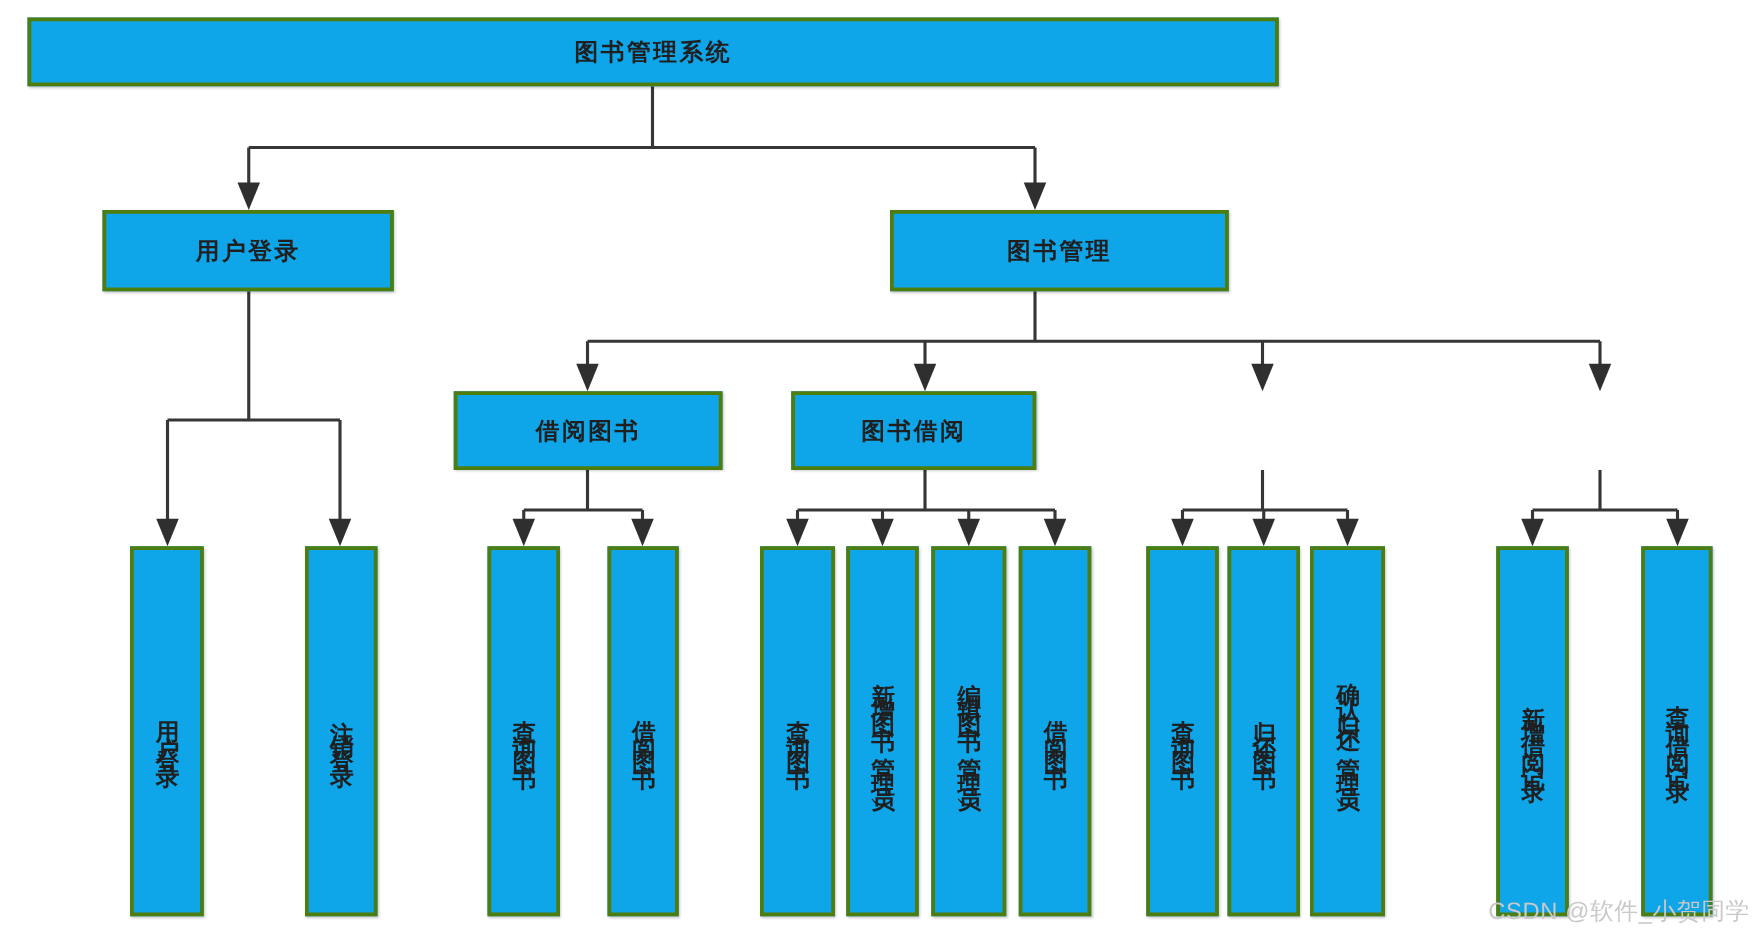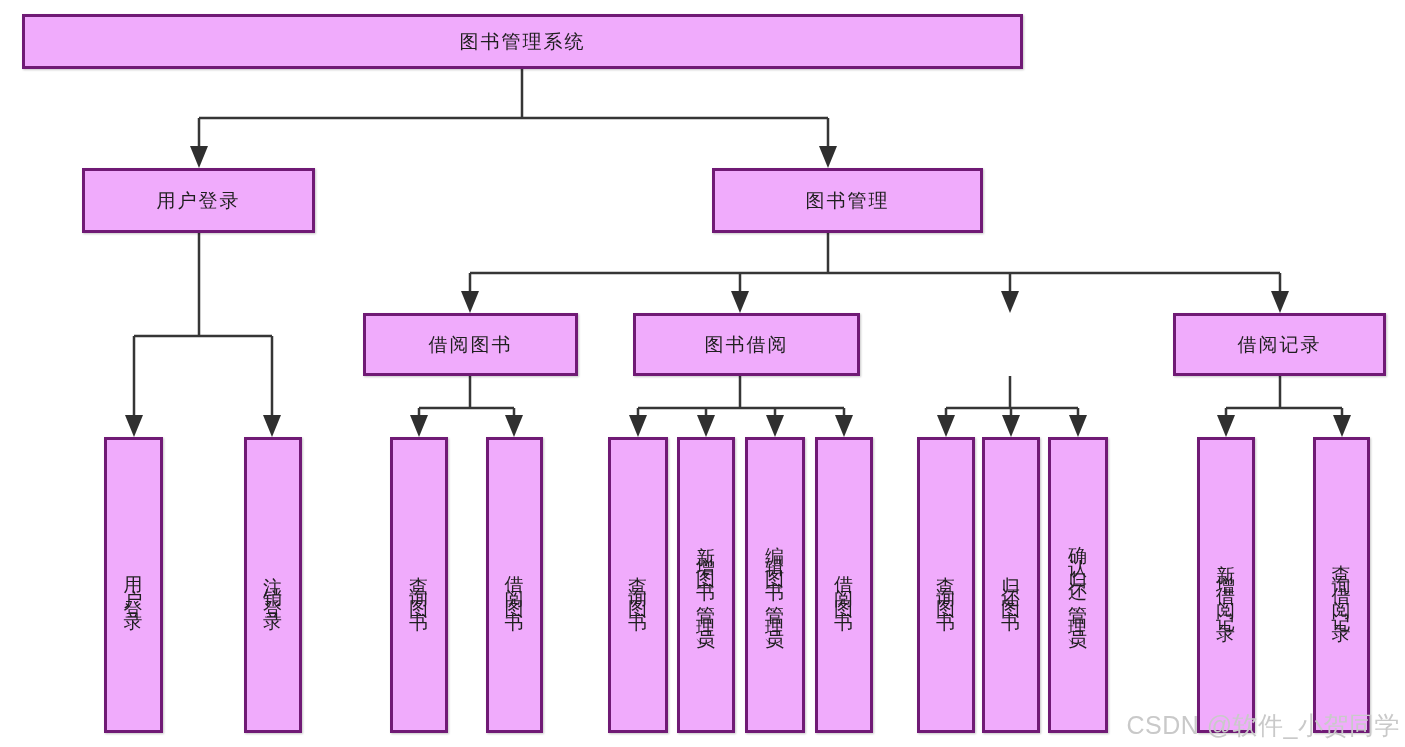--- a/index.html
+++ b/index.html
@@ -3,32 +3,32 @@
 <meta charset="utf-8">
 <style>
   html,body{margin:0;padding:0;background:#fff;}
   body{
     width:1405px;height:747px;position:relative;overflow:hidden;
     font-family:"Liberation Sans","DejaVu Sans",sans-serif;
   }
   #stage{position:absolute;left:0;top:0;width:1405px;height:747px;}
   svg.wires{position:absolute;left:0;top:0;z-index:1;}
   .node{
-    position:absolute;box-sizing:border-box;background:#f0abfc;
-    border:3px solid #701a75;display:flex;align-items:center;justify-content:center;
-    color:#1f1f1f;z-index:2;box-shadow:1px 1px 2px rgba(0,0,0,0.22);
+    position:absolute;box-sizing:border-box;background:#0ea5e9;
+    border:3px solid #4d7c0f;display:flex;align-items:center;justify-content:center;
+    color:#1f1f1f;z-index:2;box-shadow:1px 1px 2px rgba(0,0,0,0.22);font-weight:bold;
   }
   .h{font-size:19px;letter-spacing:2px;white-space:nowrap;}
   .v{
     writing-mode:vertical-rl;text-orientation:mixed;
     font-size:19px;letter-spacing:12px;line-height:1;white-space:nowrap;
   }
   .watermark{
     position:absolute;right:5px;bottom:5px;z-index:5;
-    font-size:25px;color:#c9c9c9;letter-spacing:0.5px;white-space:nowrap;
+    font-size:19px;color:#c9c9c9;letter-spacing:0.5px;white-space:nowrap;
   }
 </style>
 </head>
 <body>
 
 <div id="stage">
 
   <svg class="wires" width="1405" height="747" viewBox="0 0 1405 747">
     <g stroke="#363636" stroke-width="2.5" fill="none">
       <path d="M522,69 V118 M199,118 H828 M199,118 V150 M828,118 V150"></path>
@@ -61,22 +61,21 @@
       <polygon points="1333,415 1351,415 1342,437"></polygon>
     </g>
   </svg>
 
   <div class="node h" style="left:22px;top:14px;width:1001px;height:55px">图书管理系统</div>
 
   <div class="node h" style="left:82px;top:168px;width:233px;height:65px">用户登录</div>
   <div class="node h" style="left:712px;top:168px;width:271px;height:65px">图书管理</div>
 
   <div class="node h" style="left:363px;top:313px;width:215px;height:63px">借阅图书</div>
-  <div class="node h" style="left:633px;top:313px;width:227px;height:63px">图书借阅</div>
-  <div class="node h" style="left:1173px;top:313px;width:213px;height:63px">借阅记录</div>
+  <div class="node h" style="left:633px;top:313px;width:196px;height:63px">图书借阅</div>
 
   <div class="node v" style="left:104px;top:437px;width:59px;height:296px">用户登录</div>
   <div class="node v" style="left:244px;top:437px;width:58px;height:296px">注销登录</div>
 
   <div class="node v" style="left:390px;top:437px;width:58px;height:296px">查询图书</div>
   <div class="node v" style="left:486px;top:437px;width:57px;height:296px">借阅图书</div>
 
   <div class="node v" style="left:608px;top:437px;width:60px;height:296px">查询图书</div>
   <div class="node v" style="left:677px;top:437px;width:58px;height:296px">新增图书（管理员）</div>
   <div class="node v" style="left:745px;top:437px;width:60px;height:296px">编辑图书（管理员）</div>

